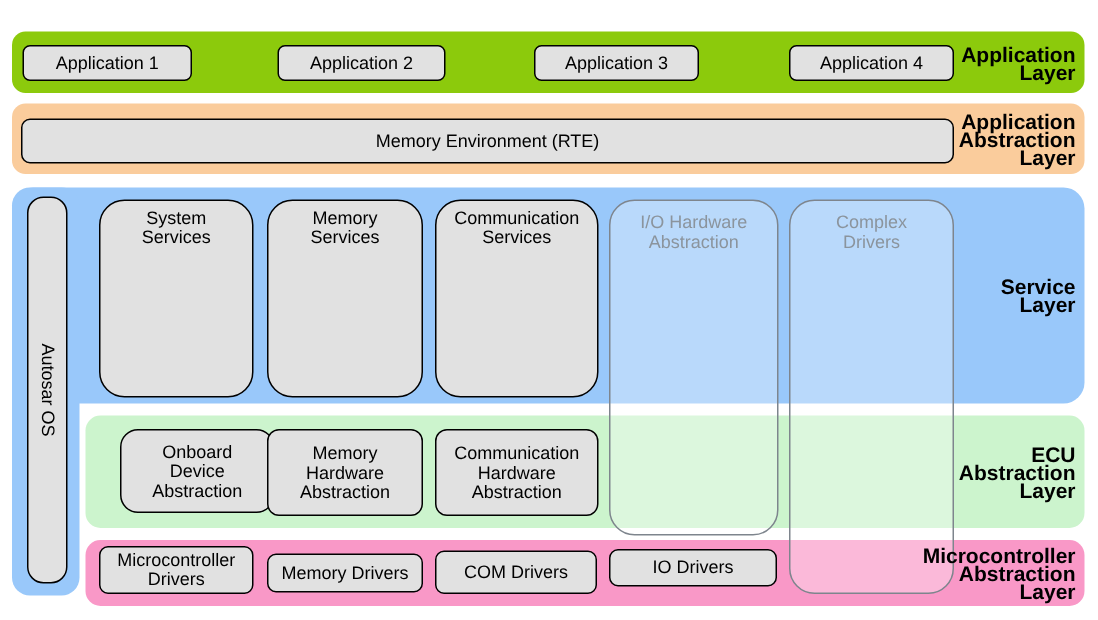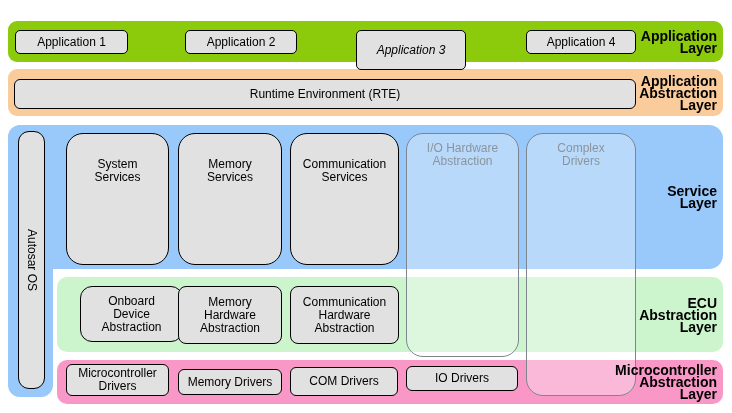--- a/index.html
+++ b/index.html
@@ -27,21 +27,21 @@
     display: flex;
     align-items: center;
     justify-content: center;
     text-align: center;
     font-size: 12px;
     line-height: 13px;
     color: #000000;
     white-space: pre-line;
     z-index: 2;
   }
-  .gbox.toptext { align-items: flex-start; padding-top: 24px; }
+  .gbox.toptext { align-items: flex-start; padding-top: 5px; }
 
   .faded {
     position: absolute;
     background: rgba(255,255,255,0.32);
     border: 1px solid #7E858D;
     border-radius: 17px;
     display: flex;
     align-items: flex-start;
     justify-content: center;
     padding-top: 8px;
@@ -74,27 +74,27 @@
   }
 </style>
 </head>
 <body>
 
 <div class="stage">
 
   <div class="band band-appgreen" style="left:8px; top:21px; width:715px; height:41px;"></div>
   <div class="gbox" style="left:15px; top:30px; width:113px; height:24px; border-radius:5px;">Application 1</div>
   <div class="gbox" style="left:185px; top:30px; width:112px; height:24px; border-radius:5px;">Application 2</div>
-  <div class="gbox" style="left:356px; top:30px; width:110px; height:40px; border-radius:5px;font-style:italic;">Application 3</div>
+  <div class="gbox" style="left:356px; top:30px; width:110px; height:24px; border-radius:5px;">Application 3</div>
   <div class="gbox" style="left:526px; top:30px; width:110px; height:24px; border-radius:5px;">Application 4</div>
   <div class="layer-label" style="top:30px;">Application
 Layer</div>
 
   <div class="band band-orange" style="left:8px; top:69px; width:715px; height:47px;"></div>
-  <div class="gbox" style="left:14px; top:79px; width:622px; height:30px; border-radius:6px;">Runtime Environment (RTE)</div>
+  <div class="gbox" style="left:14px; top:79px; width:622px; height:30px; border-radius:6px;">Memory Environment (RTE)</div>
   <div class="layer-label" style="top:75px;">Application
 Abstraction
 Layer</div>
 
   <div class="band band-blue" style="left:8px; top:125px; width:715px; height:144px;"></div>
   <div class="band band-bluecol" style="left:8px; top:125px; width:45px; height:272px;"></div>
   <div class="gbox" style="left:18px; top:131px; width:27px; height:258px; border-radius:11px;">
     <span class="vtext">Autosar OS</span>
   </div>
   <div class="gbox toptext" style="left:66px; top:133px; width:103px; height:132px; border-radius:17px;">System

